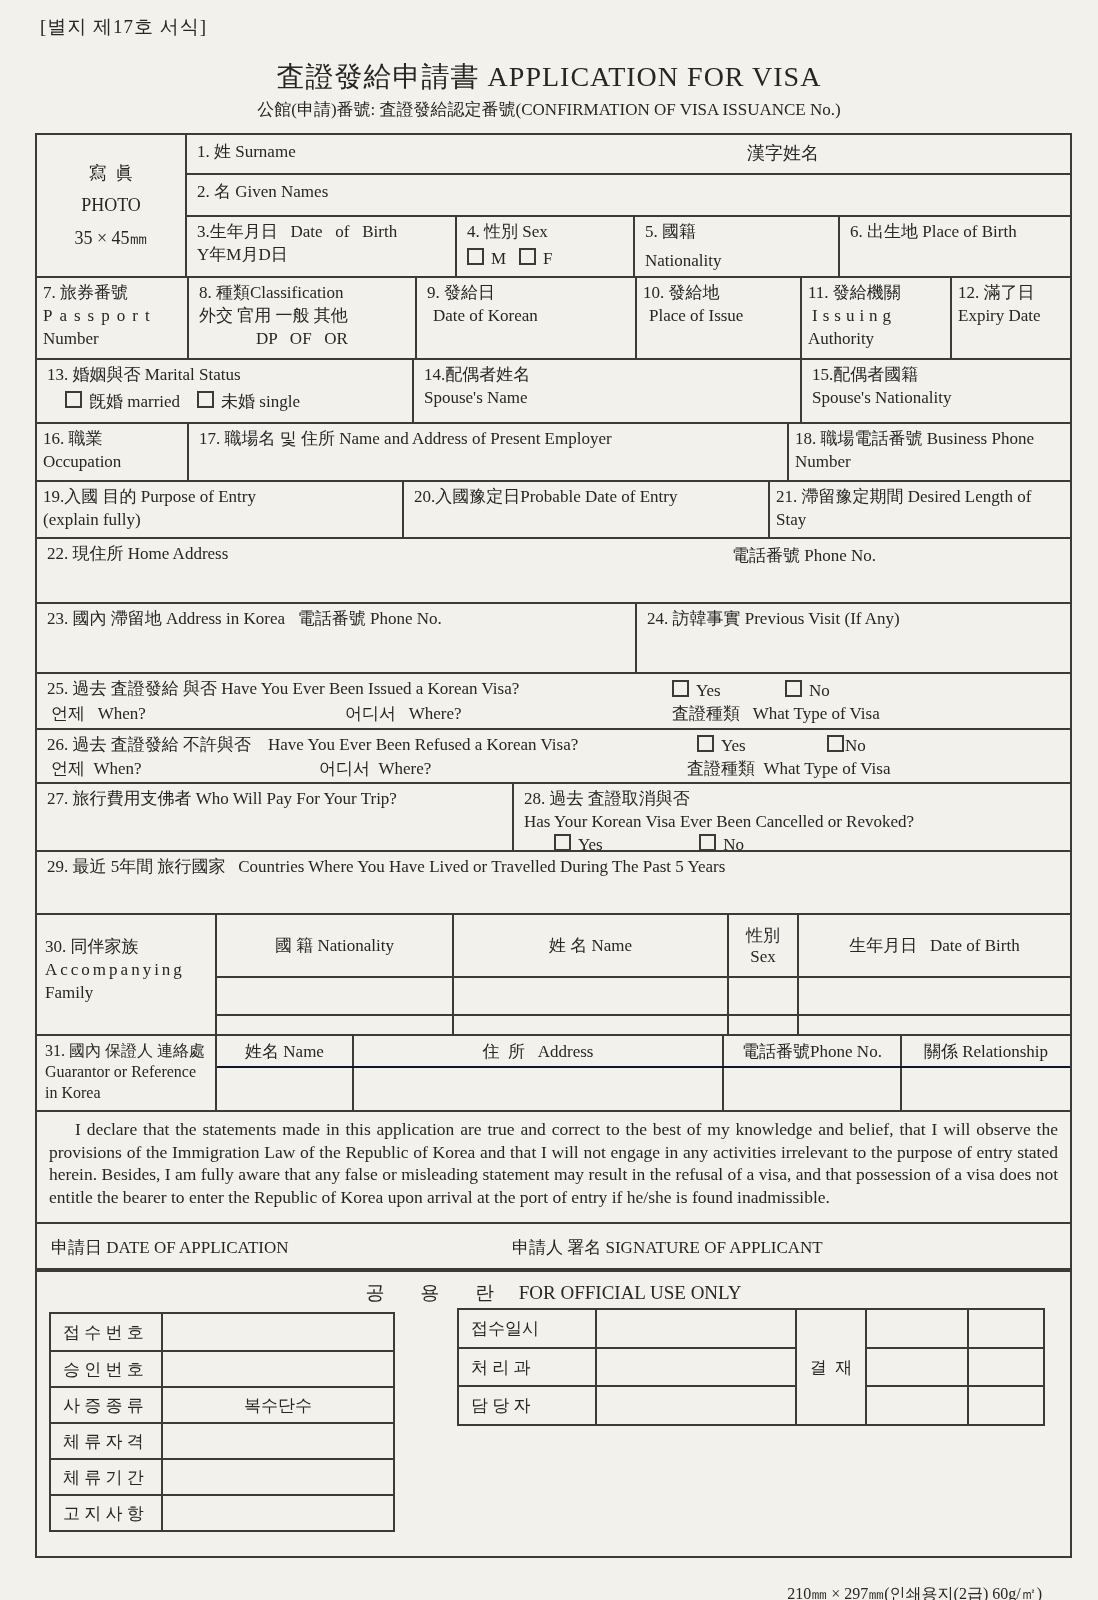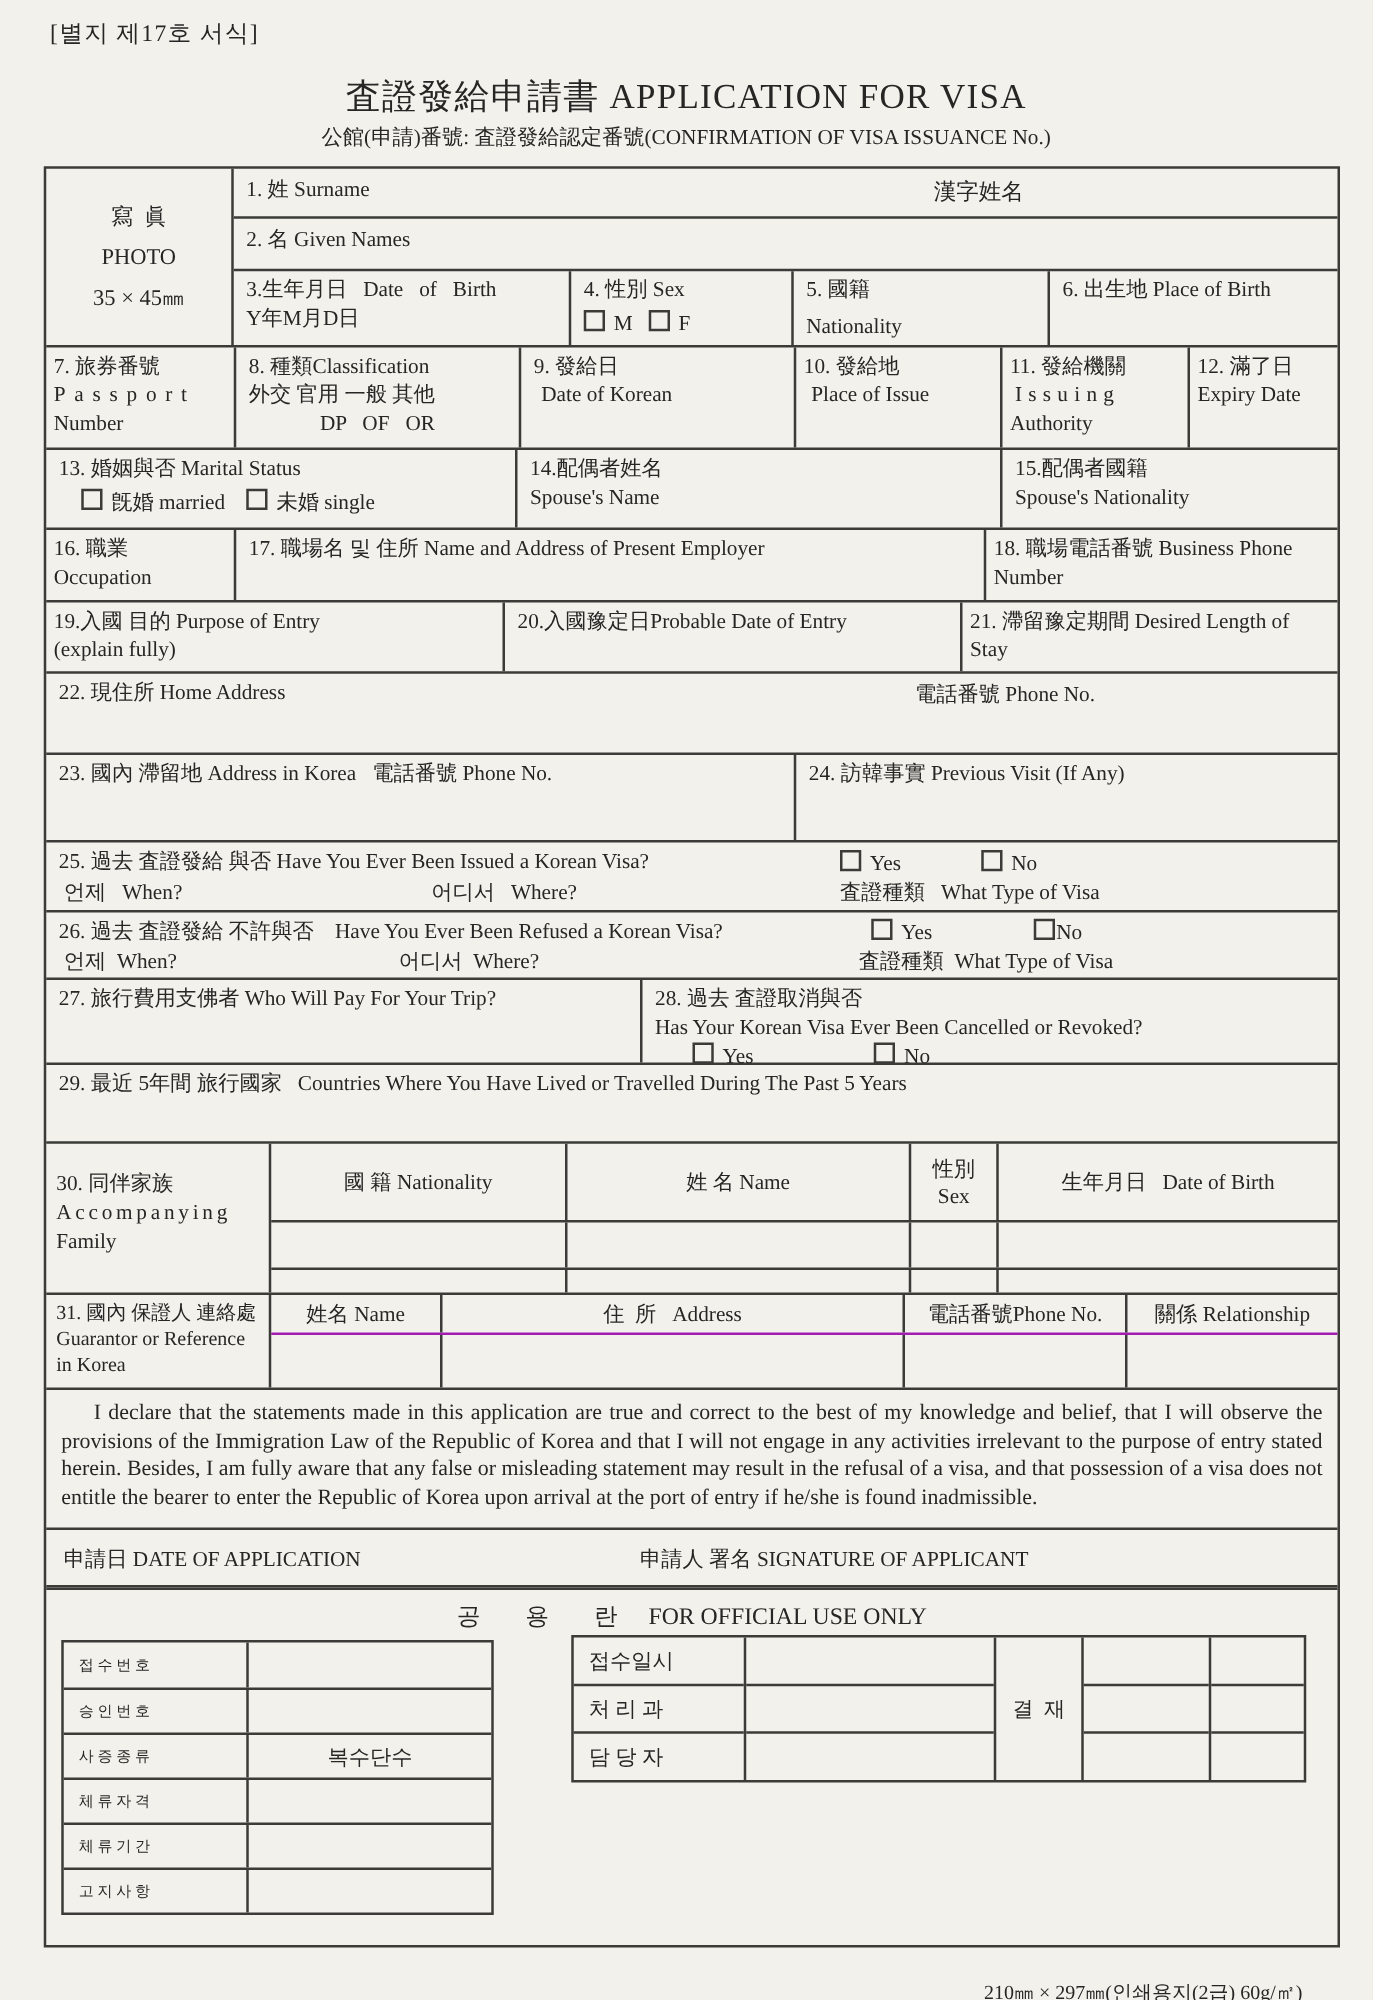--- a/index.html
+++ b/index.html
@@ -38,31 +38,31 @@
   .ls5{letter-spacing:5px;}
   .ls3{letter-spacing:3px;}
   .abs{position:absolute;font-size:17px;line-height:23px;}
   .acc-label{width:180px;border-right:2px solid #3b3b38;box-sizing:border-box;padding:20px 8px 0 8px;}
   .acc-grid{flex:1;display:flex;flex-direction:column;}
   .acc-hrow{height:63px;border-bottom:2px solid #3b3b38;box-sizing:border-box;display:flex;}
   .acc-drow{height:38px;border-bottom:2px solid #3b3b38;box-sizing:border-box;display:flex;}
   .acc-drow:last-child{border-bottom:none;flex:1;}
   .acc-c{box-sizing:border-box;display:flex;align-items:center;justify-content:center;text-align:center;font-size:17px;}
   .acc-c + .acc-c{border-left:2px solid #3b3b38;}
-  .g-hrow{height:32px;border-bottom:2px solid #a21caf;box-sizing:border-box;display:flex;}
+  .g-hrow{height:32px;border-bottom:2px solid #0f172a;box-sizing:border-box;display:flex;}
   .g-drow{flex:1;display:flex;}
   .decl{padding:6px 12px;font-size:17.5px;line-height:22.5px;text-align:justify;text-indent:26px;}
   .official{flex:1;border-top:2px solid #3b3b38;position:relative;box-sizing:border-box;}
   .official-title{text-align:center;margin-top:8px;font-size:19px;}
   .official-title .ko{letter-spacing:2px;margin-right:18px;}
   .ltable{position:absolute;left:12px;top:40px;width:346px;border:2px solid #3b3b38;box-sizing:border-box;}
   .lt-row{display:flex;height:36px;box-sizing:border-box;}
   .lt-row + .lt-row{border-top:2px solid #3b3b38;}
-  .lt-label{width:148px;border-right:2px solid #3b3b38;box-sizing:border-box;
-    display:flex;align-items:center;padding-left:12px;font-size:12px;}
+  .lt-label{width:112px;border-right:2px solid #3b3b38;box-sizing:border-box;
+    display:flex;align-items:center;padding-left:12px;font-size:17px;}
   .lt-value{flex:1;display:flex;align-items:center;justify-content:center;font-size:17px;}
   .rtable{position:absolute;left:420px;top:36px;width:588px;height:118px;border:2px solid #3b3b38;box-sizing:border-box;display:flex;}
   .rt-col{display:flex;flex-direction:column;box-sizing:border-box;}
   .rt-col + .rt-col{border-left:2px solid #3b3b38;}
   .rt-cell{flex:1;display:flex;align-items:center;padding-left:12px;font-size:17px;box-sizing:border-box;}
   .rt-cell + .rt-cell{border-top:2px solid #3b3b38;}
   .rt-center{justify-content:center;padding-left:0;}
   .page-footer{position:absolute;top:1584px;right:56px;font-size:16px;}
   .small2{font-size:16px;line-height:21px;display:block;}
 </style>

